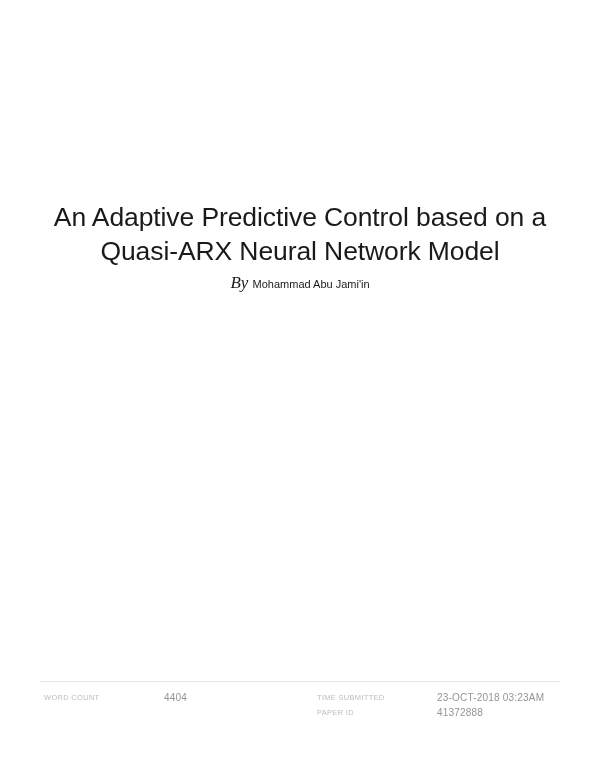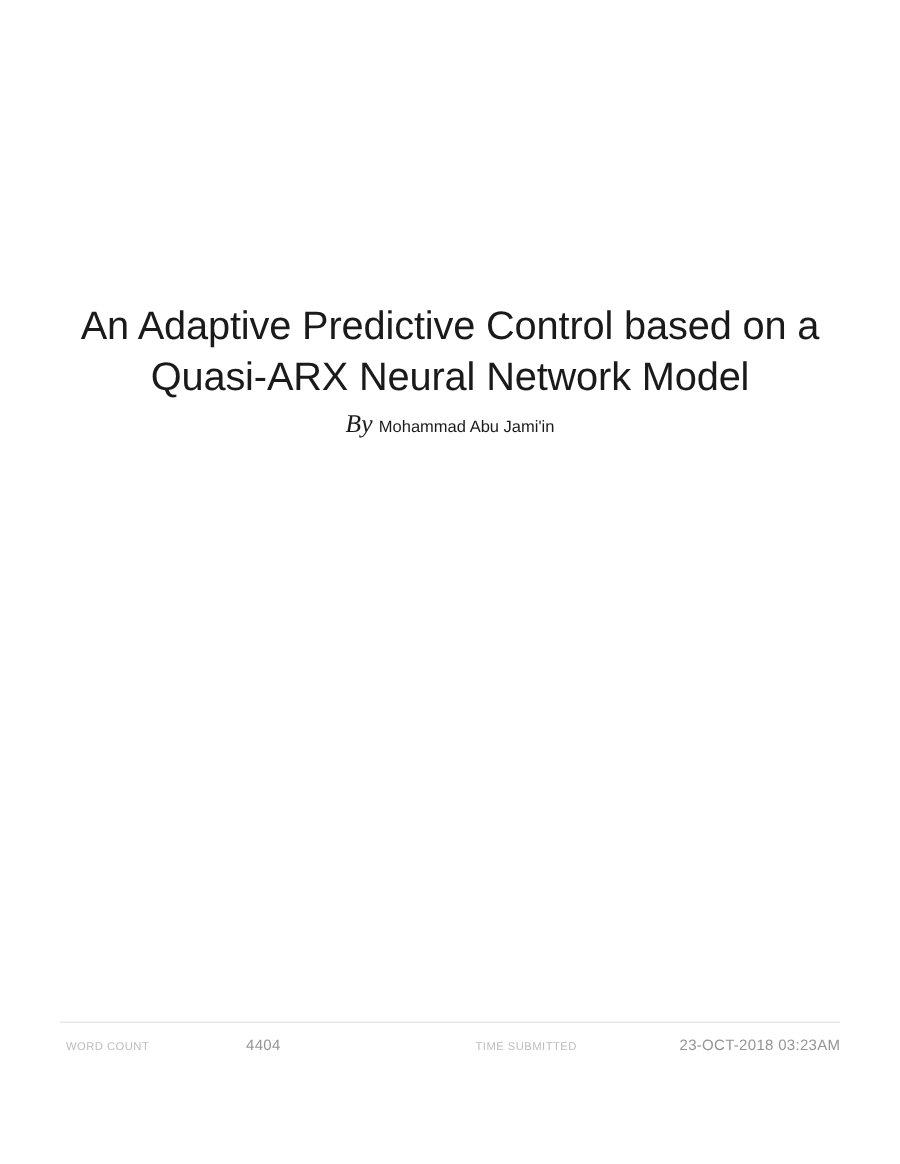--- a/index.html
+++ b/index.html
@@ -113,21 +113,21 @@
   .meta-value {
     position: absolute;
     top: 0;
     color: #949494;
     font-family: "Liberation Sans", sans-serif;
     font-size: 10px;
     letter-spacing: 0.2px;
   }
 
   .meta-col-left  .meta-value { left: 120px; }
-  .meta-col-right .meta-value { left: 136px; text-align: center; }
+  .meta-col-right .meta-value { left: 120px; text-align: center; }
 </style>
 </head>
 <body>
 
 <div class="page">
 
   <div class="cover-title-block">
     <h1 class="cover-title">An Adaptive Predictive Control based on a Quasi-ARX Neural Network Model</h1>
 
     <div class="cover-byline">
@@ -144,17 +144,21 @@
         <span class="meta-label">WORD COUNT</span>
         <span class="meta-value">4404</span>
       </div>
     </div>
 
     <div class="meta-col meta-col-right">
       <div class="meta-row">
         <span class="meta-label">TIME SUBMITTED</span>
         <span class="meta-value">23-OCT-2018 03:23AM</span>
       </div>
+      <div class="meta-row">
+        <span class="meta-label">PAPER ID</span>
+        <span class="meta-value">41372888</span>
+      </div>
     </div>
 
   </div>
 
 </div>
 
 </body></html>

